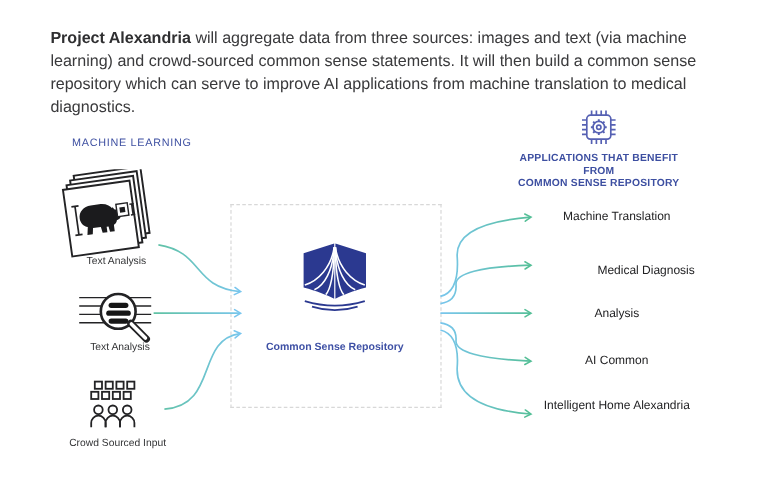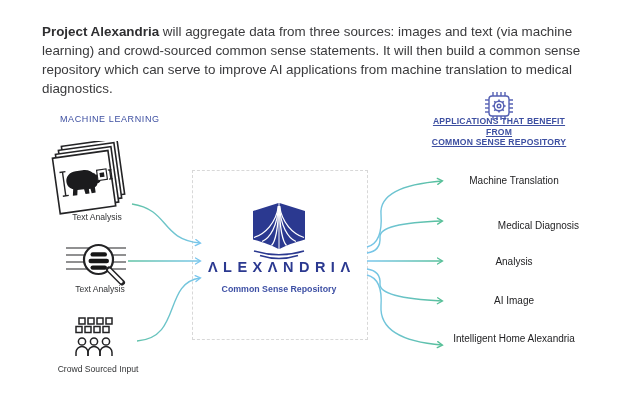--- a/index.html
+++ b/index.html
@@ -8,22 +8,22 @@
   .abs{position:absolute;}
   .header{left:42px;top:22px;width:566px;font-size:13.4px;line-height:19px;color:#3a3a3c;}
   .header b{font-weight:700;color:#2f2f31;}
   .sec-label{font-size:9px;font-weight:400;letter-spacing:.6px;color:#3d4fa1;}
   .ml-label{left:60px;top:114px;}
   .icon-label{font-size:8.6px;color:#333436;text-align:center;}
   .dashed-box{left:192px;top:170px;width:174px;height:168px;border:1px dashed #d8d8d8;}
   .logo-word{left:197px;top:259px;width:164px;text-align:center;font-size:14.5px;font-weight:600;
              letter-spacing:5.5px;text-indent:5.5px;color:#2b3990;}
   .logo-cap{left:197px;top:284px;width:164px;text-align:center;font-size:8.8px;font-weight:700;color:#3f51a5;}
-  .apps-label{left:419px;top:116px;width:160px;text-align:center;font-size:8.6px;font-weight:700;
-              line-height:10.5px;color:#3d4fa1;letter-spacing:.2px;text-decoration:underline;}
+  .apps-label{left:419px;top:126px;width:160px;text-align:center;font-size:8.6px;font-weight:700;
+              line-height:10.5px;color:#3d4fa1;letter-spacing:.2px;}
   .app-item{left:449px;width:130px;text-align:center;font-size:10px;font-weight:500;color:#232325;line-height:13px;}
   .arrows{left:0;top:0;pointer-events:none;}
 </style>
 </head>
 <body>
 
 <div class="canvas">
 
   <div class="abs header">
     <b>Project Alexandria</b><span> will aggregate data from three sources: images and text (via machine learning) and crowd-sourced common sense statements. It will then build a common sense repository which can serve to improve AI applications from machine translation to medical diagnostics.</span>
@@ -109,21 +109,20 @@
       <path d="M34.5,7 C34.5,30 31,43 27.5,46.5"></path>
       <path d="M35.5,7 C38,24 49,35 60,38.5"></path>
       <path d="M35.5,7 C36.5,27 44,39 52,42.5"></path>
       <path d="M35.5,7 C35.5,30 39,43 42.5,46.5"></path>
     </g>
     <g fill="none" stroke="#2b3990" stroke-width="1.5">
       <path d="M10,52 Q35,59.5 60,52"></path>
       <path d="M16,56.5 Q35,62.5 54,56.5"></path>
     </g>
   </svg>
-  <div class="abs logo-word">ΛLEXΛNDRIΛ</div>
   <div class="abs logo-cap">Common Sense Repository</div>
 
   <svg class="abs" style="left:481px;top:88px;" width="36" height="36" viewBox="0 0 36 36">
     <g fill="none" stroke="#5560b3" stroke-width="1.4">
       <rect x="8" y="8" width="20" height="20" rx="3" fill="#fff"></rect>
       <line x1="12" y1="4" x2="12" y2="8"></line>
         <line x1="16" y1="4" x2="16" y2="8"></line>
       <line x1="20" y1="4" x2="20" y2="8"></line>
         <line x1="24" y1="4" x2="24" y2="8"></line>
       <line x1="12" y1="28" x2="12" y2="32"></line>
@@ -154,21 +153,21 @@
   </svg>
 
   <div class="abs apps-label">
     <div>APPLICATIONS THAT BENEFIT FROM</div>
     <div>COMMON SENSE REPOSITORY</div>
   </div>
 
   <div class="abs app-item" style="top:174px;">Machine Translation</div>
   <div class="abs app-item" style="top:219px;text-align:right;">Medical Diagnosis</div>
   <div class="abs app-item" style="top:255px;">Analysis</div>
-  <div class="abs app-item" style="top:294px;">AI Image</div>
+  <div class="abs app-item" style="top:294px;">AI Common</div>
   <div class="abs app-item" style="top:332px;">Intelligent Home Alexandria</div>
 
   <svg class="abs arrows" width="640" height="414" viewBox="0 0 640 414">
     <defs>
       <linearGradient id="gL" gradientUnits="userSpaceOnUse" x1="126" y1="0" x2="204" y2="0">
         <stop offset="0" stop-color="#5fc2a1"></stop>
           <stop offset="1" stop-color="#79c6ee"></stop>
       </linearGradient>
       <linearGradient id="gR" gradientUnits="userSpaceOnUse" x1="366" y1="0" x2="446" y2="0">
         <stop offset="0" stop-color="#79c6ee"></stop>

